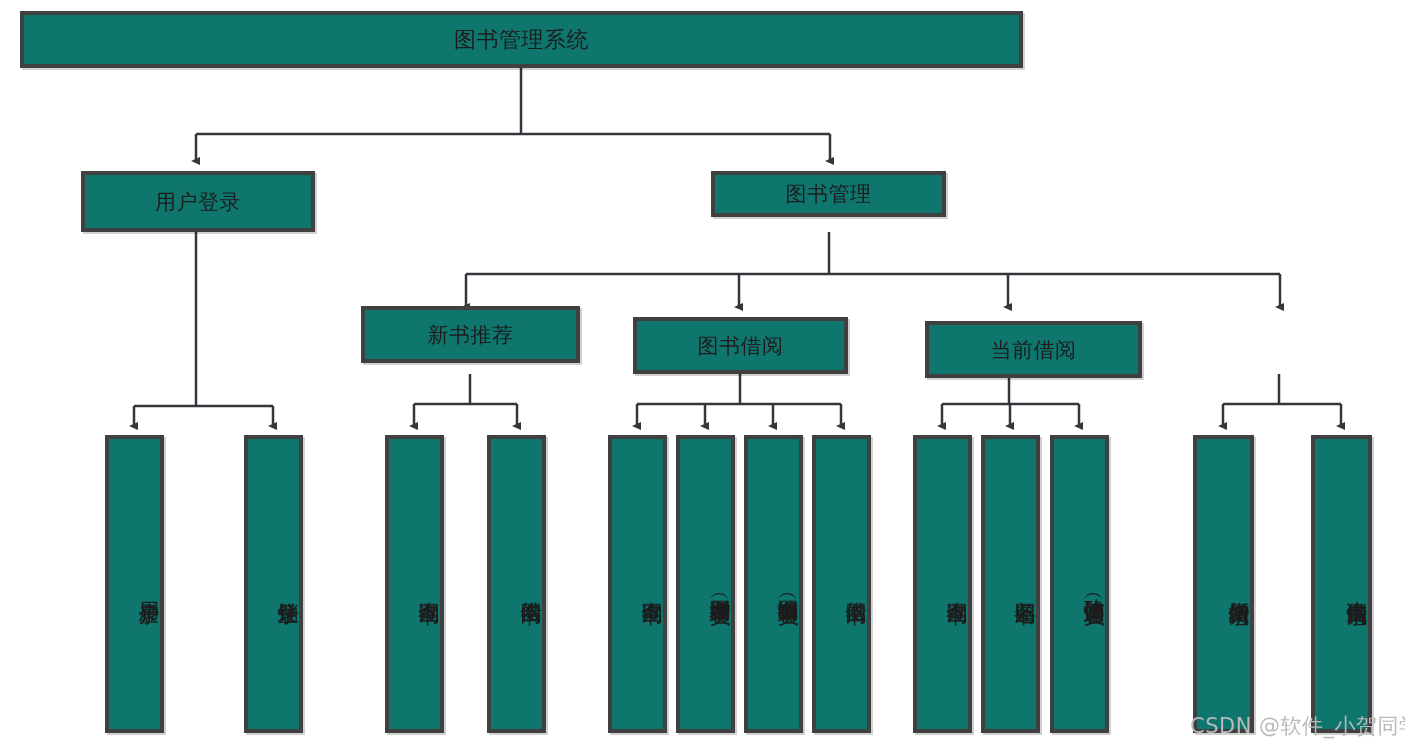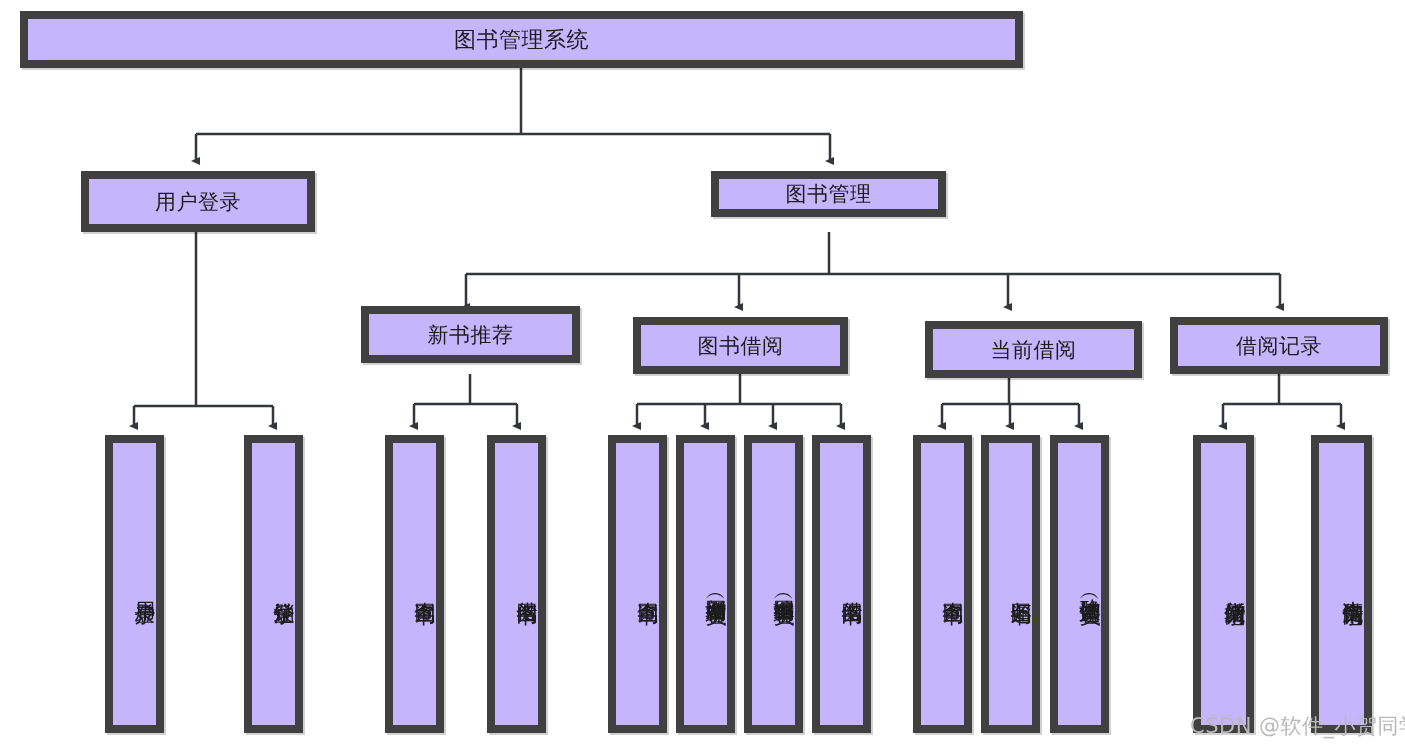--- a/index.html
+++ b/index.html
@@ -21,22 +21,22 @@
     position: absolute;
     left: 0;
     top: 0;
     width: 1405px;
     height: 747px;
     pointer-events: none;
   }
   .node {
     position: absolute;
     box-sizing: border-box;
-    background: #c4b5fd;
-    border: 8px solid #404040;
+    background: #0f766e;
+    border: 4px solid #404040;
     box-shadow: 2px 2px 0 rgba(0,0,0,0.18);
     display: flex;
     align-items: center;
     justify-content: center;
     color: #1c1c1c;
     z-index: 2;
   }
   .node-h {
     font-size: 21px;
     letter-spacing: 0.5px;
@@ -124,21 +124,20 @@
   </svg>
 
   <div class="node node-h node-root" id="node-root" style="left: 20px; top: 11px; width: 1003px; height: 57px;">图书管理系统</div>
 
   <div class="node node-h" id="node-l2-0" style="left: 81px; top: 171px; width: 234px; height: 61px;">用户登录</div>
   <div class="node node-h" id="node-l2-1" style="left: 711px; top: 171px; width: 235px; height: 46px;">图书管理</div>
 
   <div class="node node-h" id="node-l3-0" style="left: 361px; top: 306px; width: 219px; height: 57px;">新书推荐</div>
   <div class="node node-h" id="node-l3-1" style="left: 633px; top: 317px; width: 215px; height: 57px;">图书借阅</div>
   <div class="node node-h" id="node-l3-2" style="left: 901px; top: 321px; width: 217px; height: 57px; margin-left: 24px;">当前借阅</div>
-  <div class="node node-h" id="node-l3-3" style="left: 1170px; top: 317px; width: 218px; height: 57px;">借阅记录</div>
 
   <div class="node node-v" id="node-leaf-0" style="left: 105px; top: 435px; width: 59px; height: 298px;">用户登录</div>
   <div class="node node-v" id="node-leaf-1" style="left: 244px; top: 435px; width: 59px; height: 298px;">注销登录</div>
   <div class="node node-v" id="node-leaf-2" style="left: 385px; top: 435px; width: 59px; height: 298px;">查询图书</div>
   <div class="node node-v" id="node-leaf-3" style="left: 487px; top: 435px; width: 59px; height: 298px;">借阅图书</div>
   <div class="node node-v" id="node-leaf-4" style="left: 608px; top: 435px; width: 59px; height: 298px;">查询图书</div>
   <div class="node node-v vtop" id="node-leaf-5" style="left: 676px; top: 435px; width: 59px; height: 298px;">新增图书（管理员）</div>
   <div class="node node-v vtop" id="node-leaf-6" style="left: 744px; top: 435px; width: 59px; height: 298px;">编辑图书（管理员）</div>
   <div class="node node-v" id="node-leaf-7" style="left: 812px; top: 435px; width: 59px; height: 298px;">借阅图书</div>
   <div class="node node-v" id="node-leaf-8" style="left: 913px; top: 435px; width: 59px; height: 298px;">查询图书</div>

